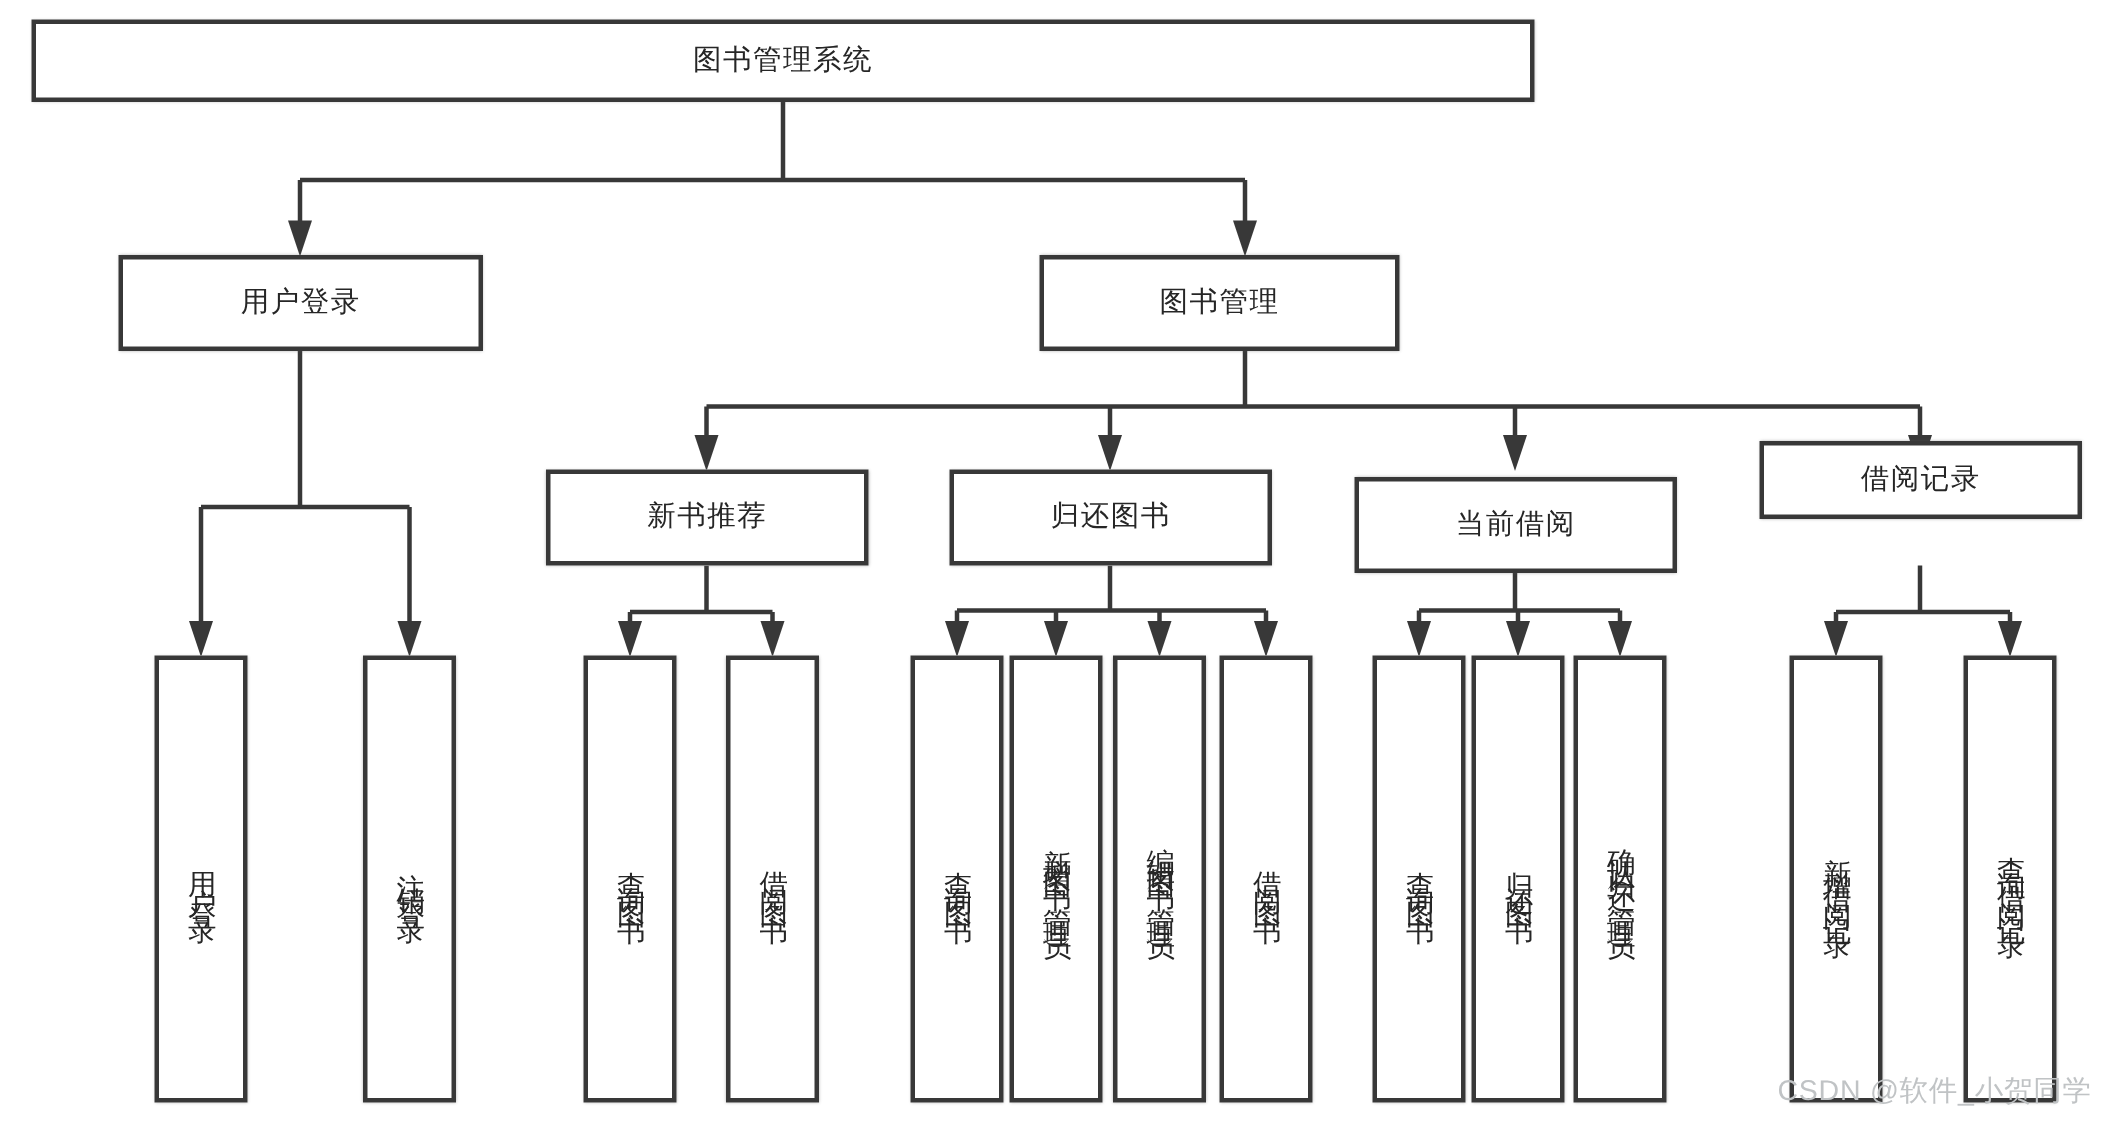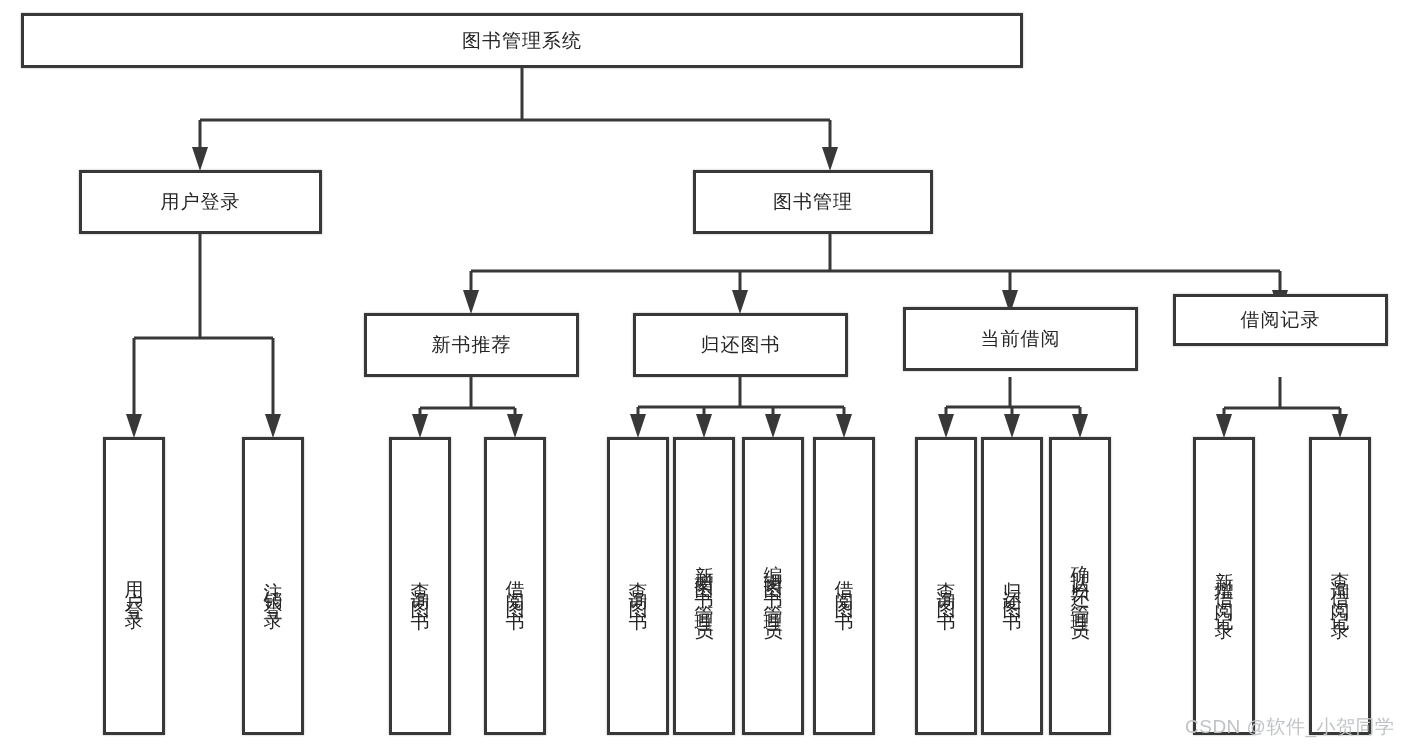--- a/index.html
+++ b/index.html
@@ -87,21 +87,21 @@
     </g>
   </svg>
 
   <div class="box h" style="left:21px;top:13px;width:1002px;height:55px">图书管理系统</div>
 
   <div class="box h" style="left:79px;top:170px;width:243px;height:64px">用户登录</div>
   <div class="box h" style="left:693px;top:170px;width:240px;height:64px">图书管理</div>
 
   <div class="box h" style="left:364px;top:313px;width:215px;height:64px">新书推荐</div>
   <div class="box h" style="left:633px;top:313px;width:215px;height:64px">归还图书</div>
-  <div class="box h" style="left:903px;top:307px;width:235px;height:64px">当前借阅</div>
+  <div class="box h" style="left:903px;top:318px;width:215px;height:64px">当前借阅</div>
   <div class="box h" style="left:1173px;top:294px;width:215px;height:52px">借阅记录</div>
 
   <div class="box v" style="left:103px;top:437px;width:62px;height:298px">用户登录</div>
   <div class="box v" style="left:242px;top:437px;width:62px;height:298px">注销登录</div>
 
   <div class="box v" style="left:389px;top:437px;width:62px;height:298px">查询图书</div>
   <div class="box v" style="left:484px;top:437px;width:62px;height:298px">借阅图书</div>
 
   <div class="box v" style="left:607px;top:437px;width:62px;height:298px">查询图书</div>
   <div class="box v" style="left:673px;top:437px;width:62px;height:298px;letter-spacing:8px">新增图书（管理员）</div>

